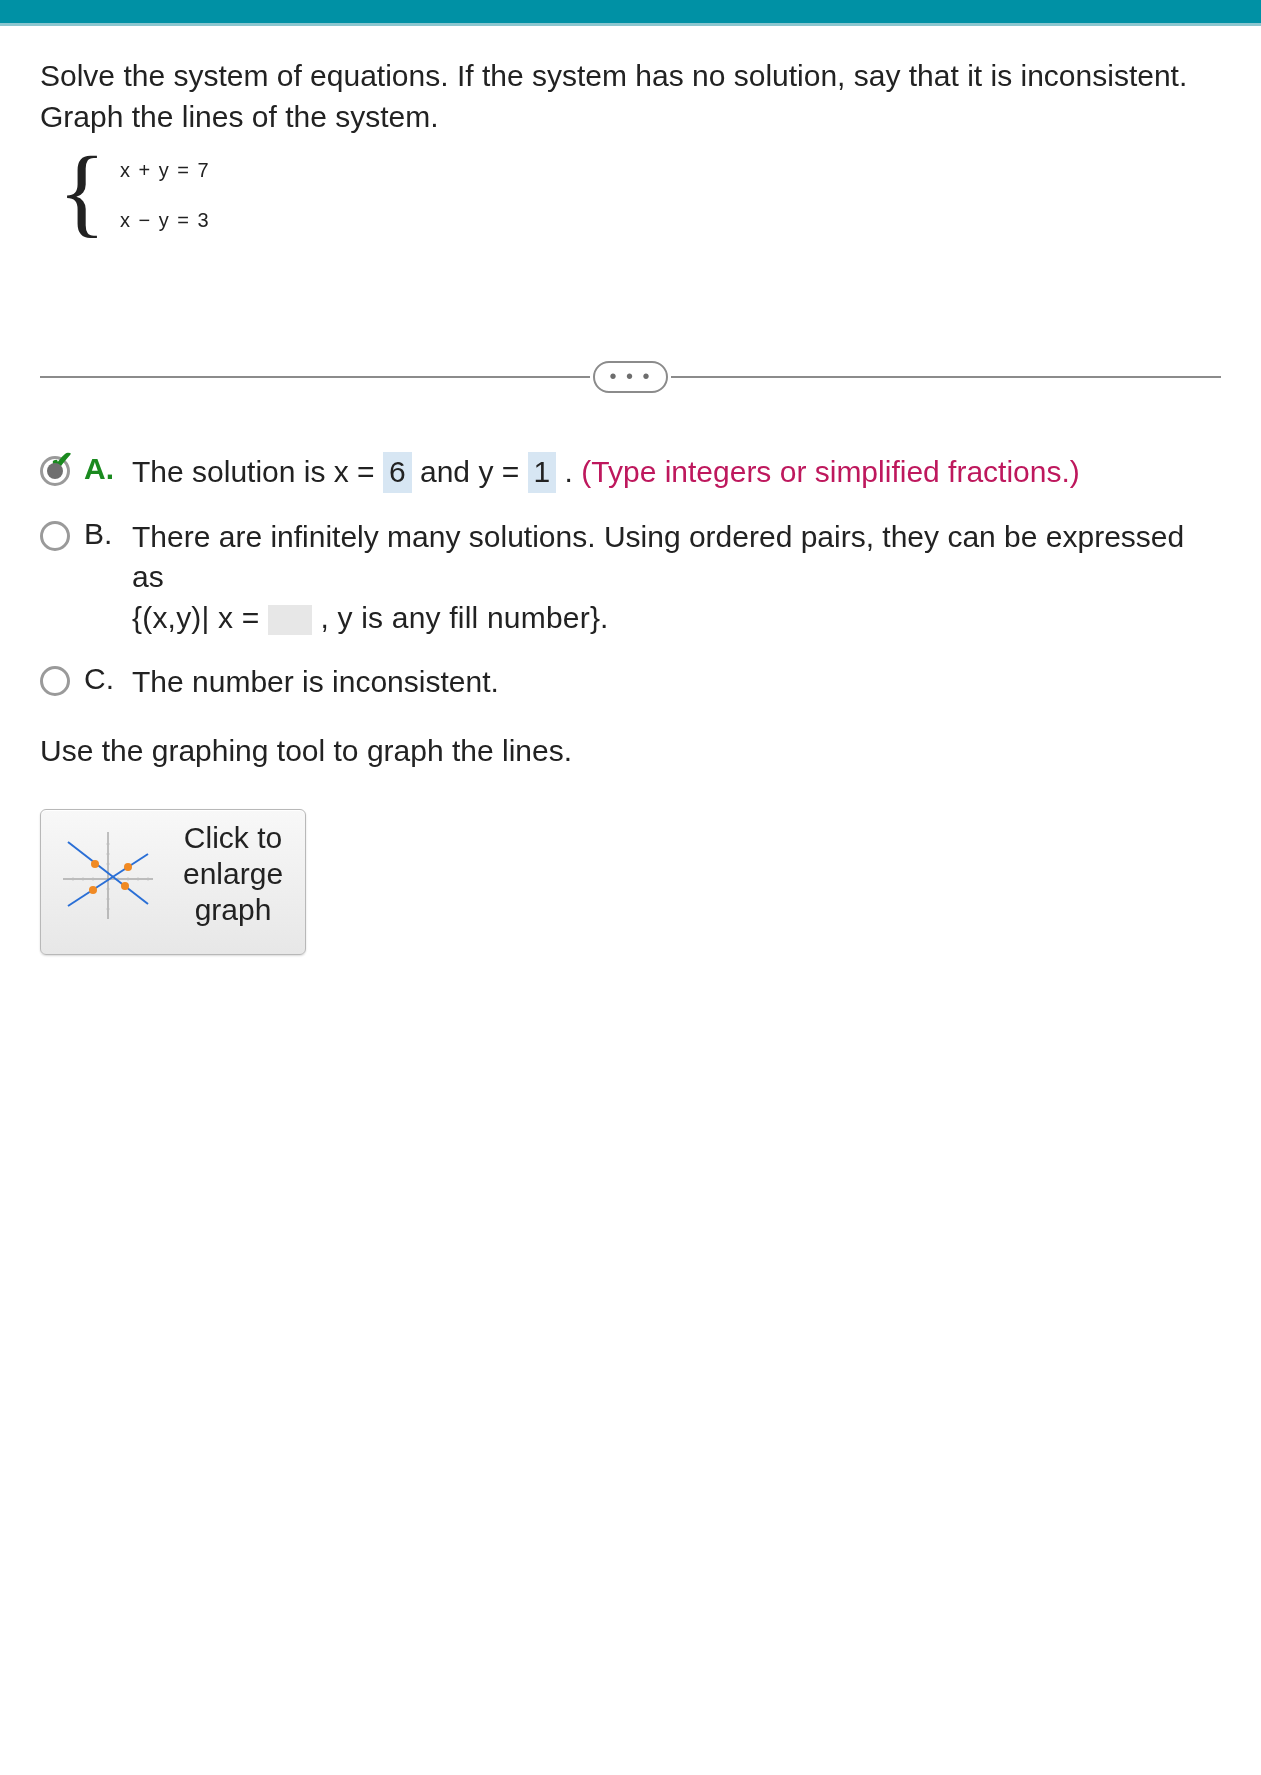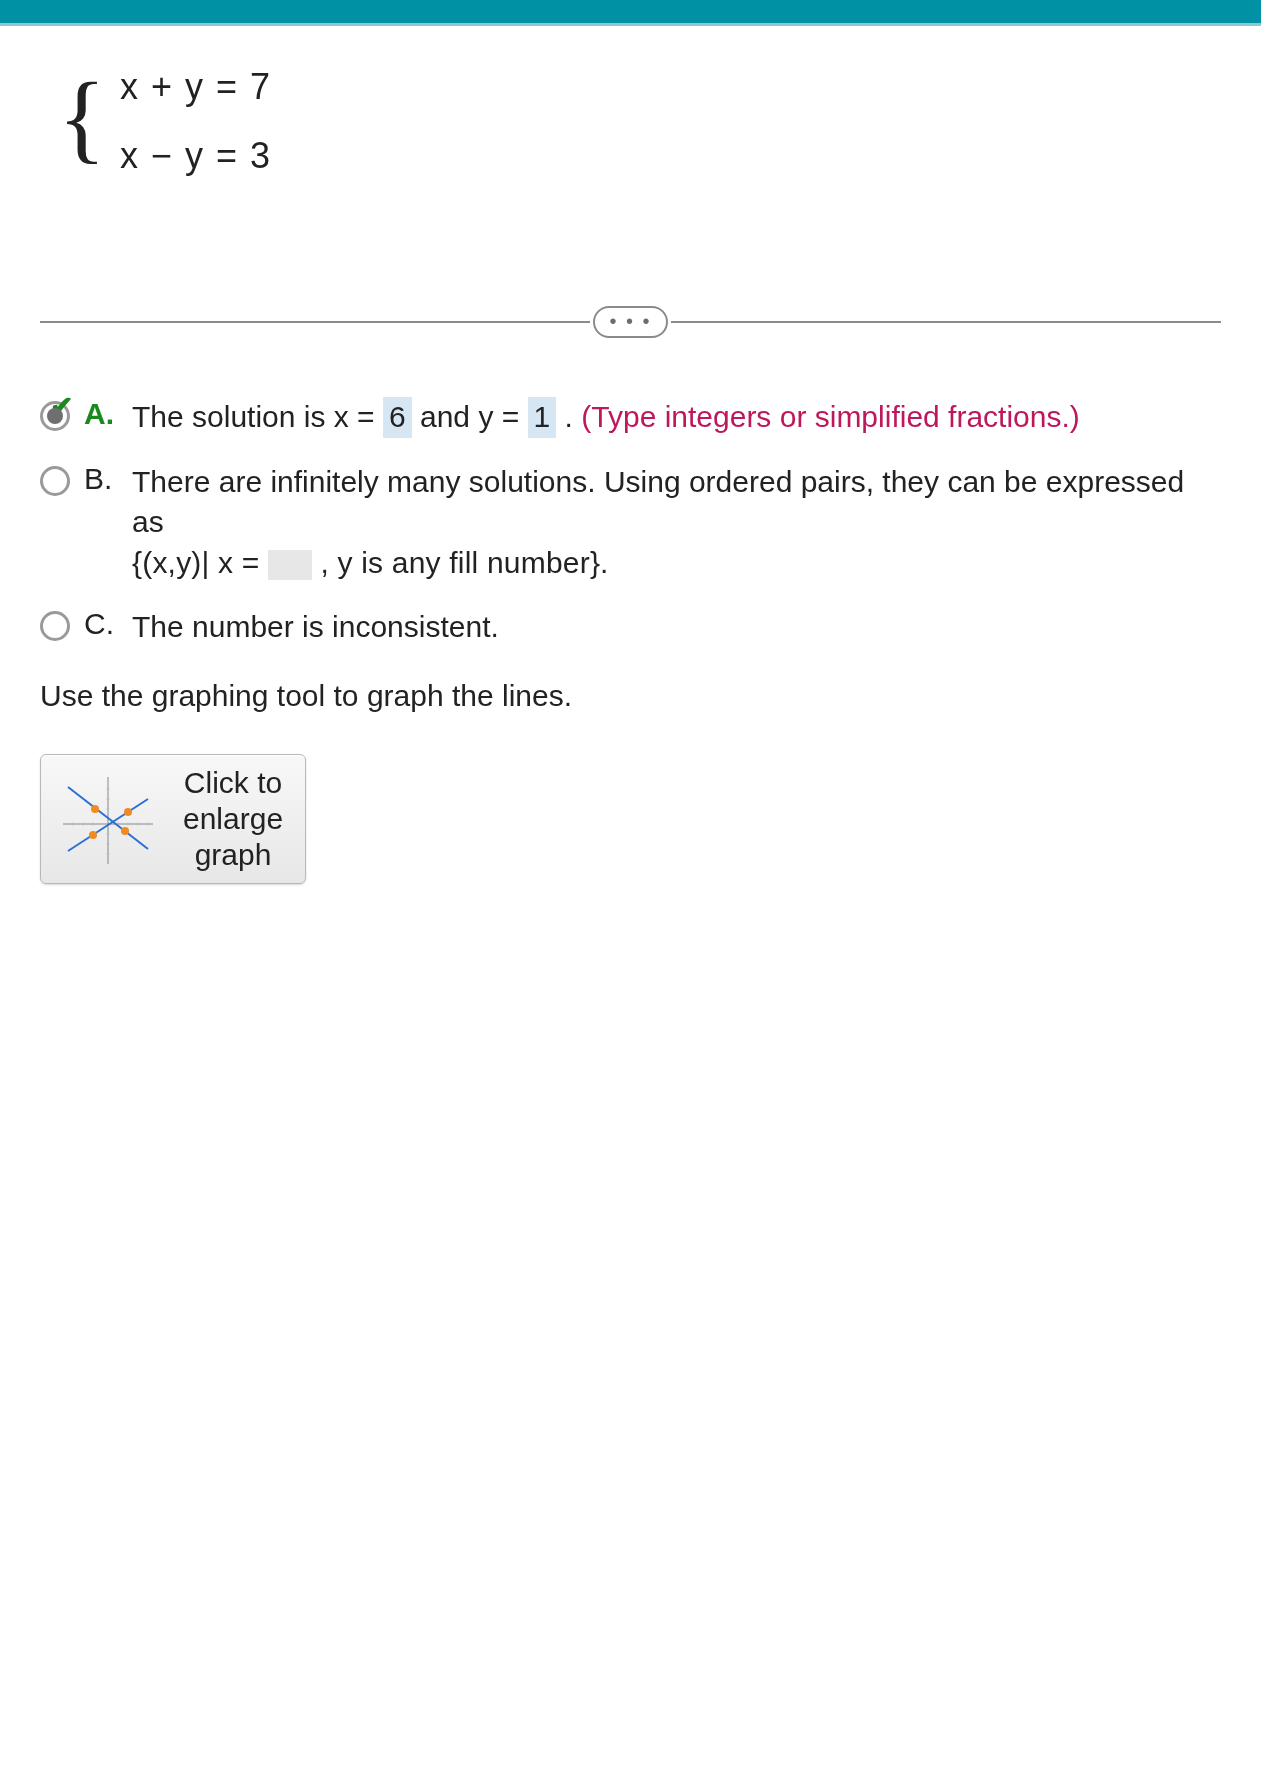--- a/index.html
+++ b/index.html
@@ -33,21 +33,21 @@
     font-size: 100px;
     line-height: 0.8;
     font-family: "Times New Roman", serif;
     font-weight: 300;
     margin-top: -8px;
   }
   .eqlines {
     display: flex;
     flex-direction: column;
     gap: 27px;
-    font-size: 36px;
+    font-size: 20px;
     letter-spacing: 1.5px;
   }
   .divider-wrap {
     margin: 130px 0 60px 0;
     position: relative;
     height: 30px;
     display: flex;
     align-items: center;
   }
   .divider-line {
@@ -127,21 +127,21 @@
     vertical-align: middle;
   }
   .hint { color: #be185d; }
   .setnot { letter-spacing: 0.2px; }
   .graphbtn {
     display: inline-flex;
     align-items: center;
     gap: 20px;
     border: 1px solid #b8b8b8;
     border-radius: 6px;
-    padding: 10px 22px 10px 12px;
+    padding: 10px 22px 26px 12px;
     background: linear-gradient(#f8f8f8, #e7e7e7);
     box-shadow: inset 0 1px 0 #fff, 0 1px 2px rgba(0,0,0,0.15);
     margin-top: 16px;
     cursor: pointer;
   }
   .graphthumb {
     width: 110px;
     height: 100px;
     position: relative;
   }
@@ -152,20 +152,21 @@
     text-align: center;
   }
 </style>
 </head>
 <body>
 
 <div class="topbar"></div>
 
 <div class="page">
 
+  <div class="prompt">Solve the system of equations. If the system has no solution, say that it is inconsistent. Graph the lines of the system.</div>
 
   <div class="equations">
     <div class="brace">{</div>
     <div class="eqlines">
       <div>x  + y  = 7</div>
       <div>x  − y  = 3</div>
     </div>
   </div>
 
   <div class="divider-wrap">

